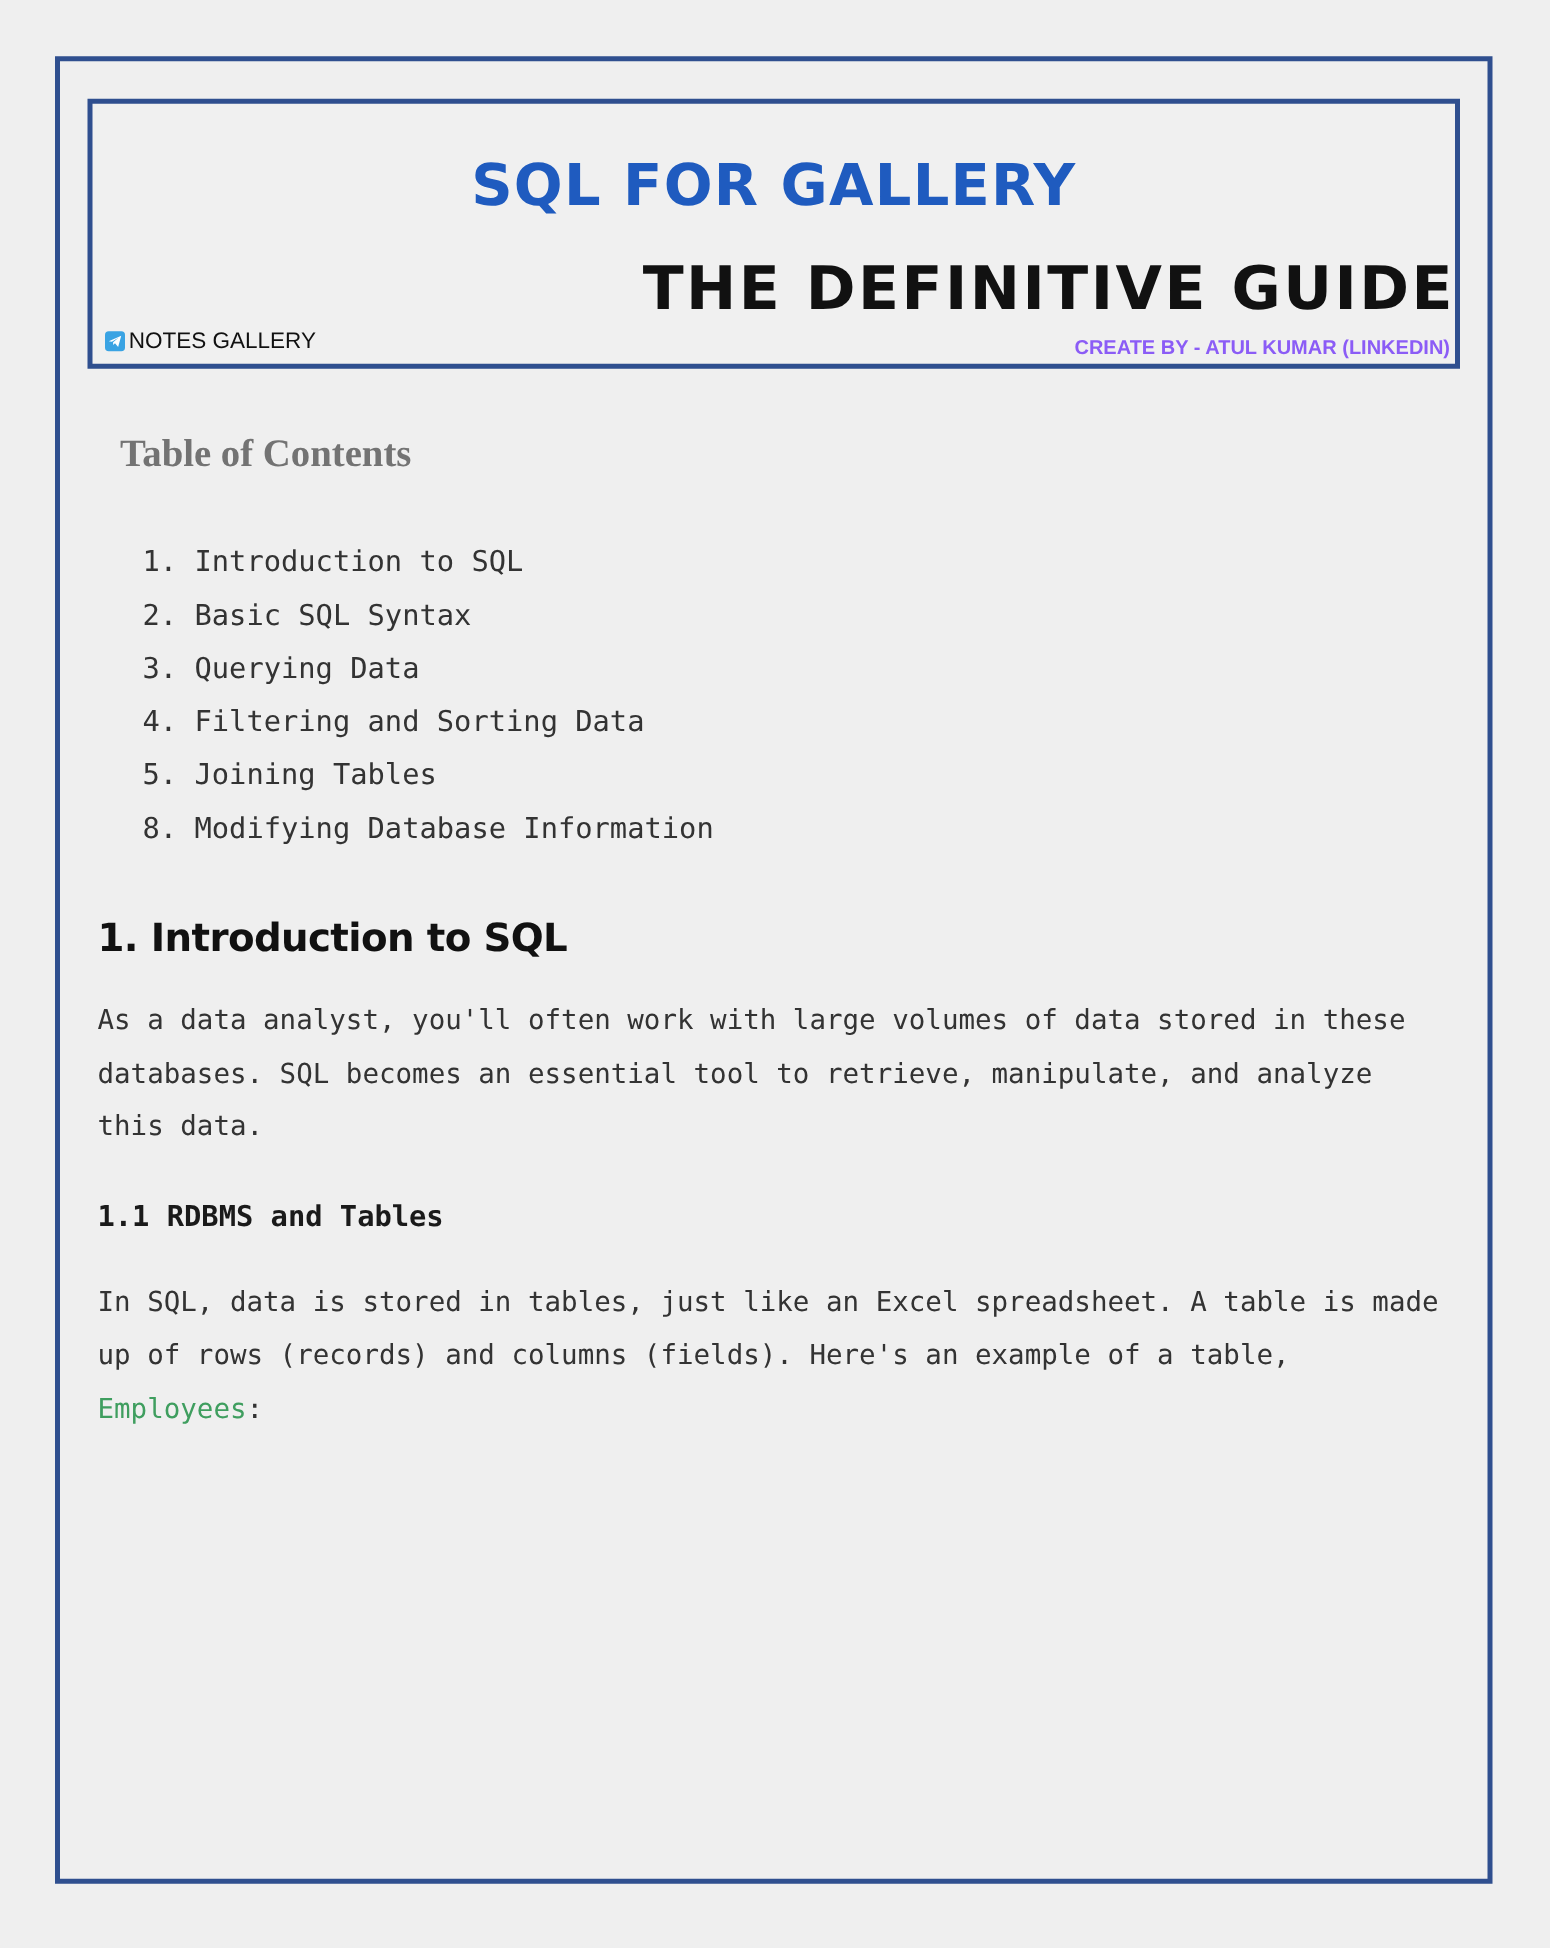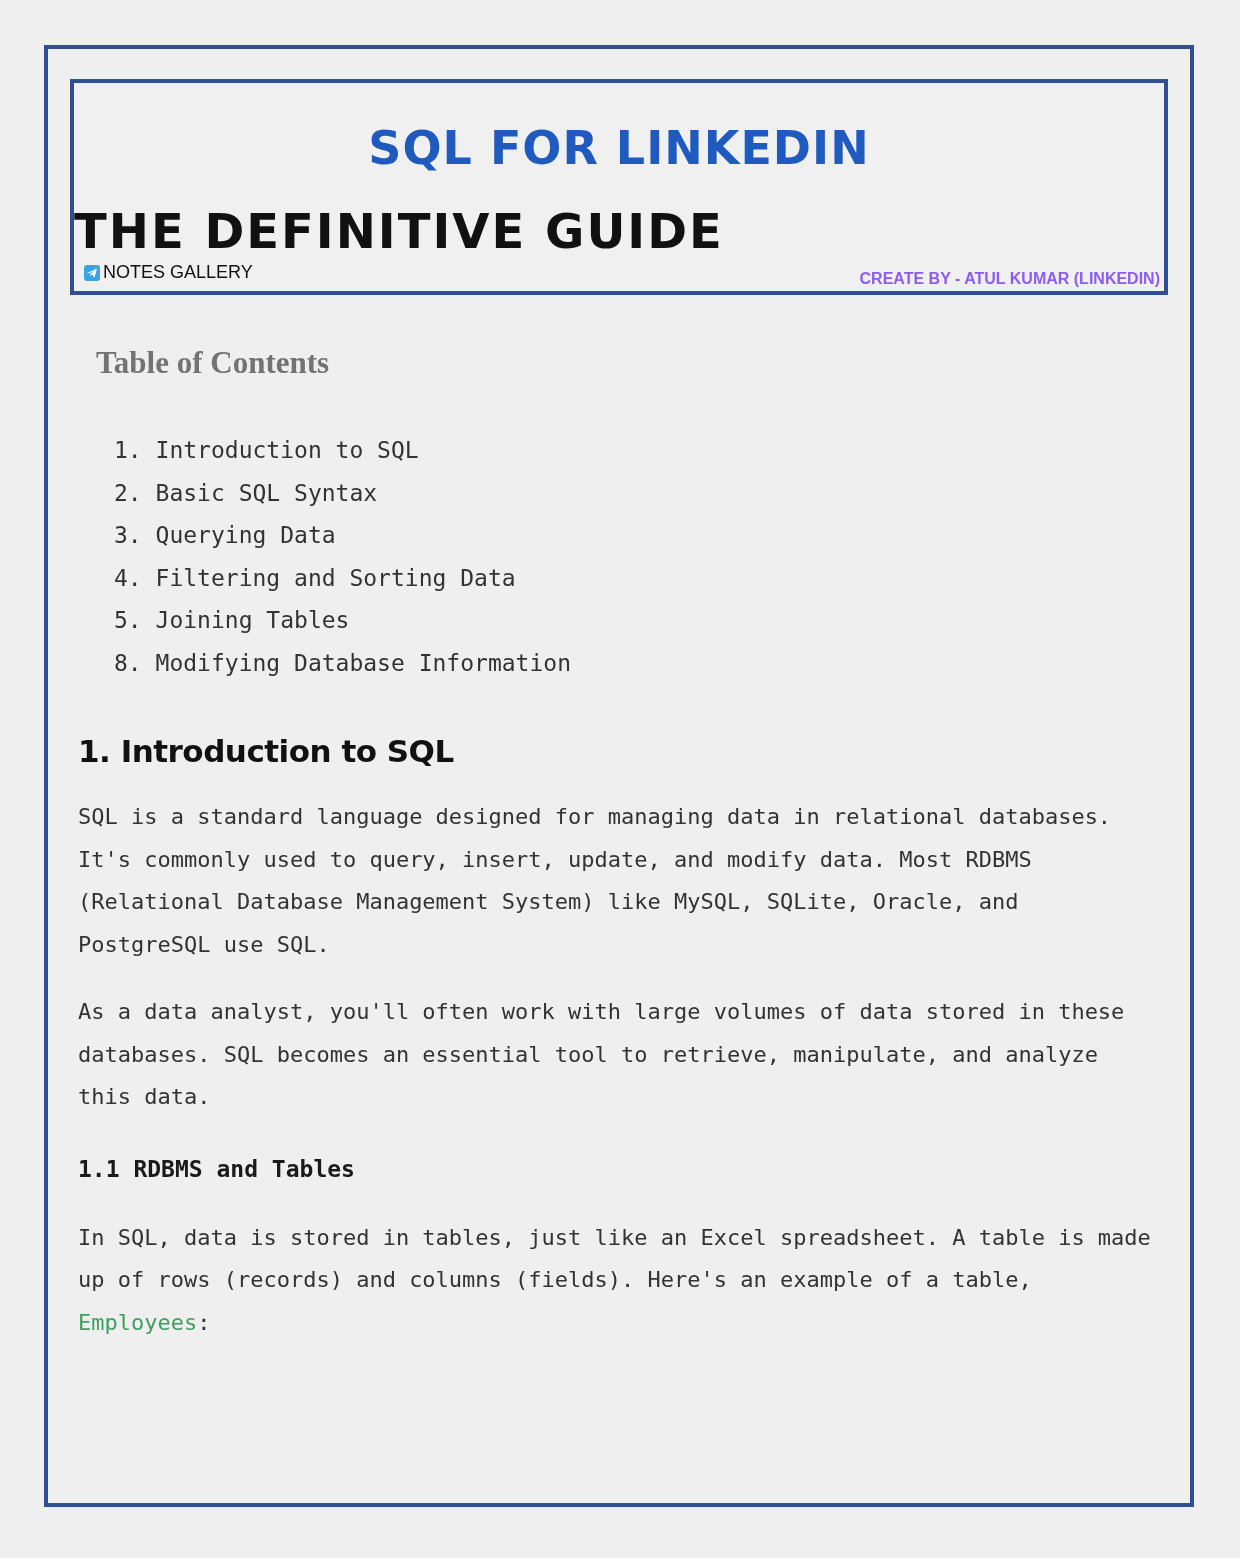--- a/index.html
+++ b/index.html
@@ -44,21 +44,21 @@
       font-size: 46px;
       letter-spacing: 1px;
       color: #1f5bbf;
       transform: translateY(-42px);
     }
     .title-line2 {
       position: absolute;
       left: 0;
       right: 0;
       top: 120px;
-      text-align: left;
+      text-align: right;
       font-family: "DejaVu Sans", sans-serif;
       font-weight: 900;
       font-size: 48px;
       letter-spacing: 2px;
       color: #111111;
     }
     .brand {
       position: absolute;
       left: 10px;
       bottom: 8px;
@@ -152,21 +152,21 @@
     .code-inline {
       color: #3f9e5f;
     }
   </style>
 </head>
 <body>
 
 <div class="outer-frame">
 
   <div class="header-box">
-    <div class="title-line1">SQL FOR LINKEDIN</div>
+    <div class="title-line1">SQL FOR GALLERY</div>
     <div class="title-line2">THE DEFINITIVE GUIDE</div>
 
     <div class="brand">
       <span class="tg-icon">
         <svg width="12" height="12" viewBox="0 0 12 12">
           <path d="M1 6 L11 1.5 L8.5 10.5 L6 7.5 L4.5 9 L4.5 6.8 L9 3 L3.5 6.3 Z" fill="#ffffff"></path>
         </svg>
       </span>
       <span>NOTES GALLERY</span>
     </div>
@@ -181,21 +181,20 @@
       <li><span>1.</span> <span>Introduction to SQL</span></li>
       <li><span>2.</span> <span>Basic SQL Syntax</span></li>
       <li><span>3.</span> <span>Querying Data</span></li>
       <li><span>4.</span> <span>Filtering and Sorting Data</span></li>
       <li><span>5.</span> <span>Joining Tables</span></li>
       <li><span>8.</span> <span>Modifying Database Information</span></li>
     </ol>
 
     <h2 class="section-heading">1. Introduction to SQL</h2>
 
-    <p class="para">SQL is a standard language designed for managing data in relational databases. It's commonly used to query, insert, update, and modify data. Most RDBMS (Relational Database Management System) like MySQL, SQLite, Oracle, and PostgreSQL use SQL.</p>
     <p class="para">As a data analyst, you'll often work with large volumes of data stored in these databases. SQL becomes an essential tool to retrieve, manipulate, and analyze this data.</p>
 
     <h3 class="sub-heading">1.1 RDBMS and Tables</h3>
 
     <p class="para para-last"><span>In SQL, data is stored in tables, just like an Excel spreadsheet. A table is made up of rows (records) and columns (fields). Here's an example of a table, </span><span class="code-inline">Employees</span><span>:</span></p>
   </div>
 
 </div>
 
 </body></html>

